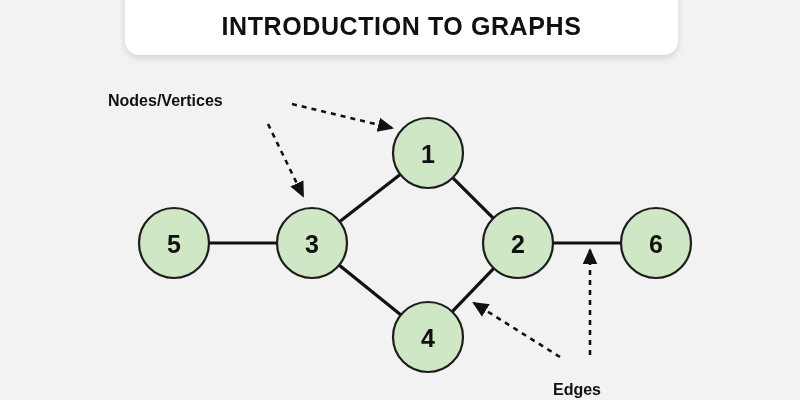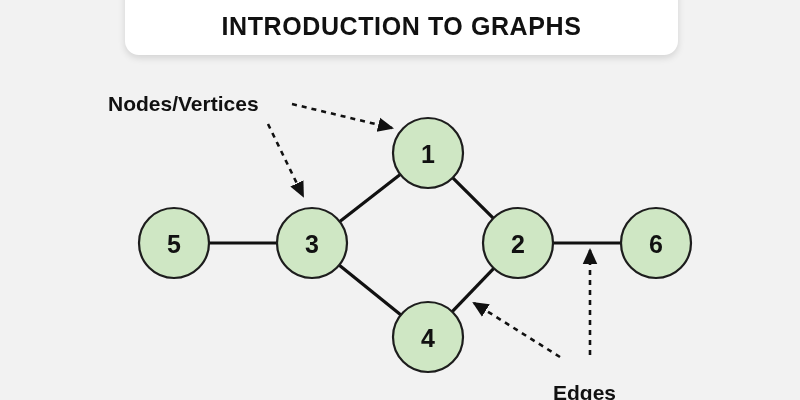--- a/index.html
+++ b/index.html
@@ -71,21 +71,21 @@
   }
   .annot-line {
     stroke: #111111;
     stroke-width: 2.6;
     stroke-dasharray: 5 5;
     fill: none;
   }
   .annot-label {
     position: absolute;
     font-family: "Liberation Sans", sans-serif;
-    font-size: 21px;
+    font-size: 16px;
     font-weight: bold;
     color: #111111;
     white-space: nowrap;
   }
   #label-nodes {
     left: 108px;
     top: 92px;
   }
   #label-edges {
     left: 553px;

